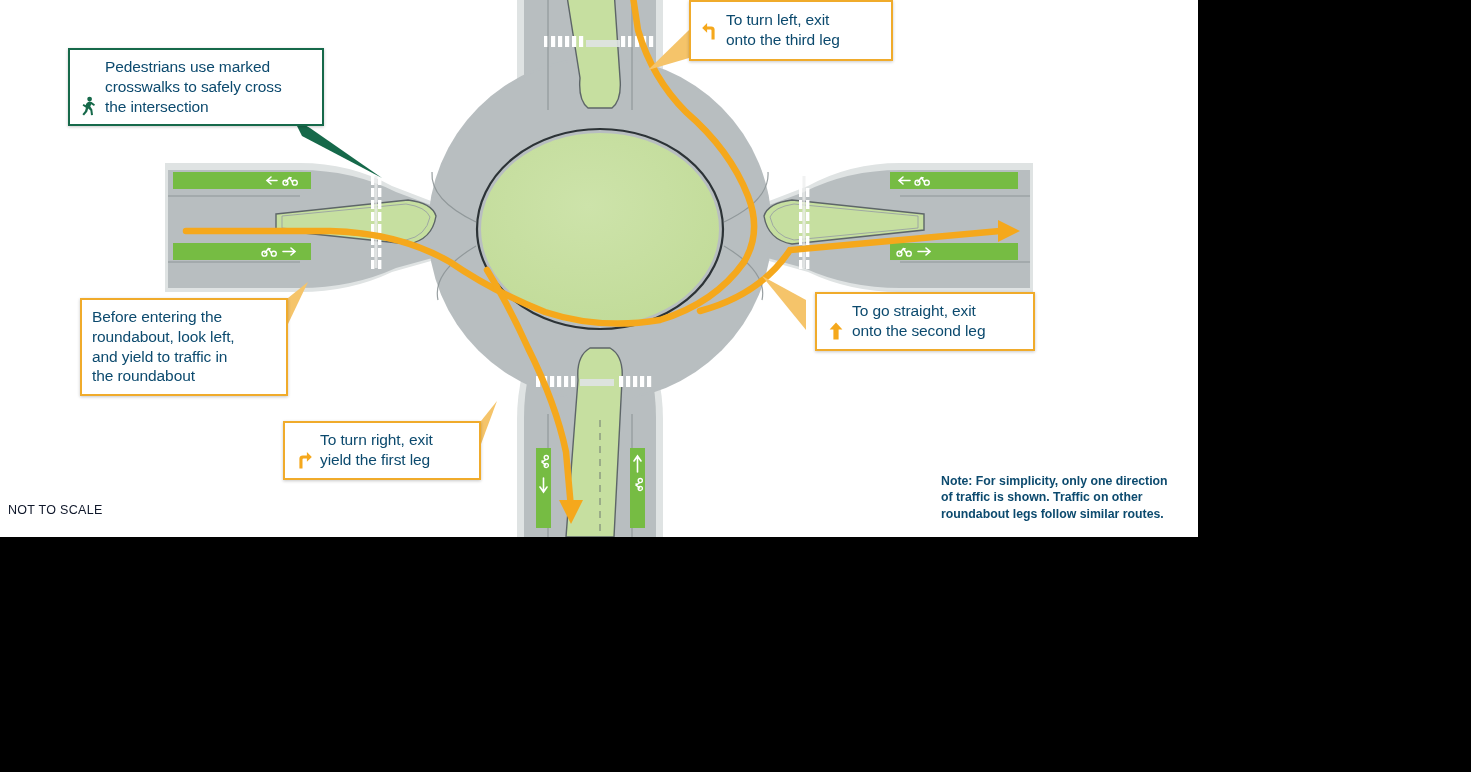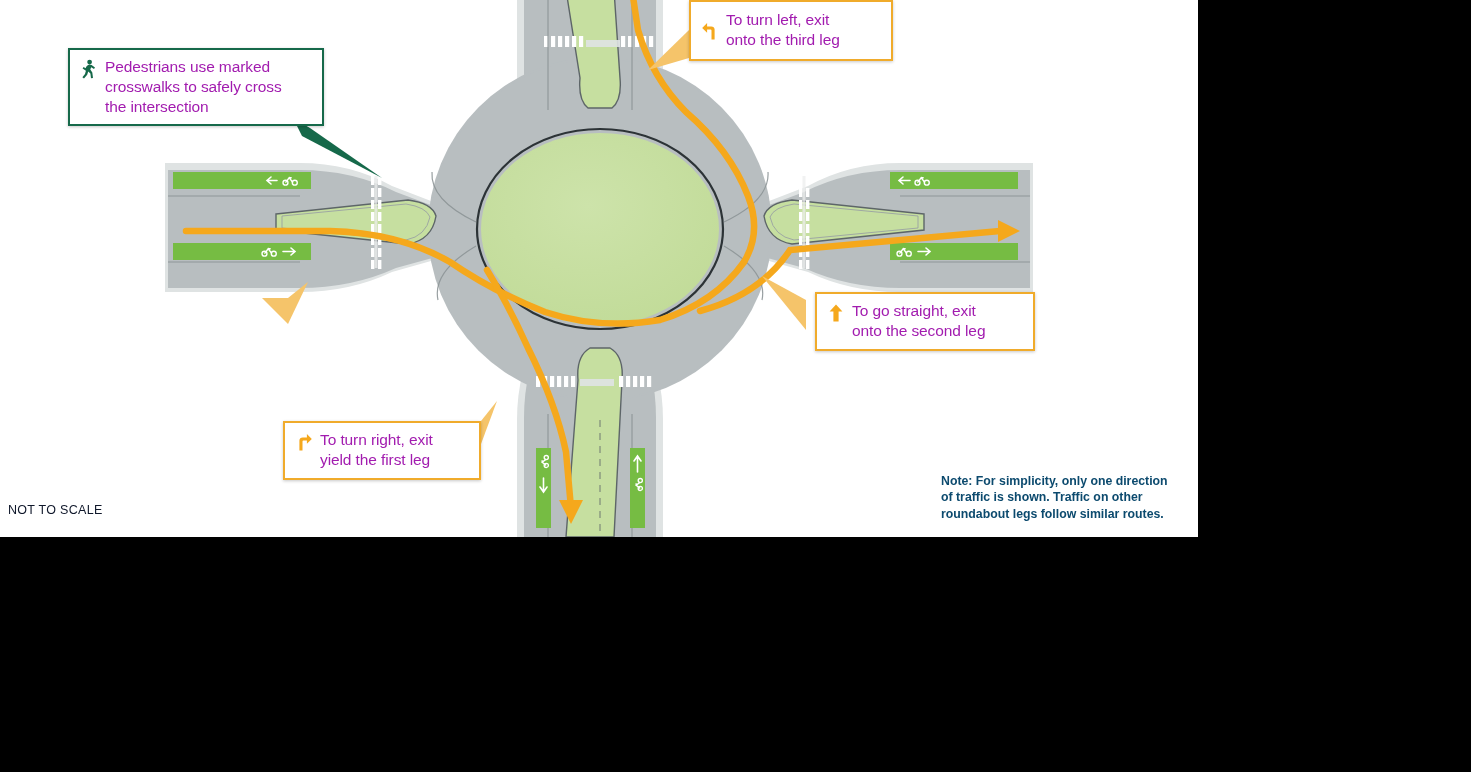--- a/index.html
+++ b/index.html
@@ -34,27 +34,27 @@
     top: 0;
   }
 
   
   .callout {
     position: absolute;
     background: #ffffff;
     box-sizing: border-box;
     padding: 7px 10px 8px 10px;
     display: flex;
-    align-items: flex-start;
+    align-items: flex-end;
     gap: 7px;
     line-height: 1.28;
   }
   .callout .ctext {
     font-size: 15.5px;
-    color: #a21caf;
+    color: #0c4a6e;
     white-space: pre-line;
     letter-spacing: -0.1px;
   }
   .callout-orange {
     border: 2px solid #f0ab2b;
     box-shadow: 0 1px 3px rgba(0,0,0,0.22);
   }
   .callout-green {
     border: 2px solid #16694a;
     box-shadow: 0 1px 3px rgba(0,0,0,0.22);
@@ -388,20 +388,26 @@
     <div class="callout callout-orange" id="callout-right">
       <svg class="cicon" viewBox="0 0 18 20">
         <path d="M4.4,18.4 L4.4,8.6 C4.4,6.6 5.8,5.4 7.7,5.4 L11.9,5.4 L11.9,2.0
                  L16.8,6.9 L11.9,11.8 L11.9,8.5 L8.4,8.5 C7.8,8.5 7.5,8.9 7.5,9.5
                  L7.5,18.4 Z" fill="#f5a81c"></path>
       </svg>
       <div class="ctext">To turn right, exit
 yield the first leg</div>
     </div>
 
+    <div class="callout callout-orange" id="callout-yield">
+      <div class="ctext">Before entering the
+roundabout, look left,
+and yield to traffic in
+the roundabout</div>
+    </div>
 
     <div id="not-to-scale">NOT TO SCALE</div>
     <div id="note-text">Note: For simplicity, only one direction
 of traffic is shown. Traffic on other
 roundabout legs follow similar routes.</div>
 
   </div>
 </div>
 
 </body></html>

